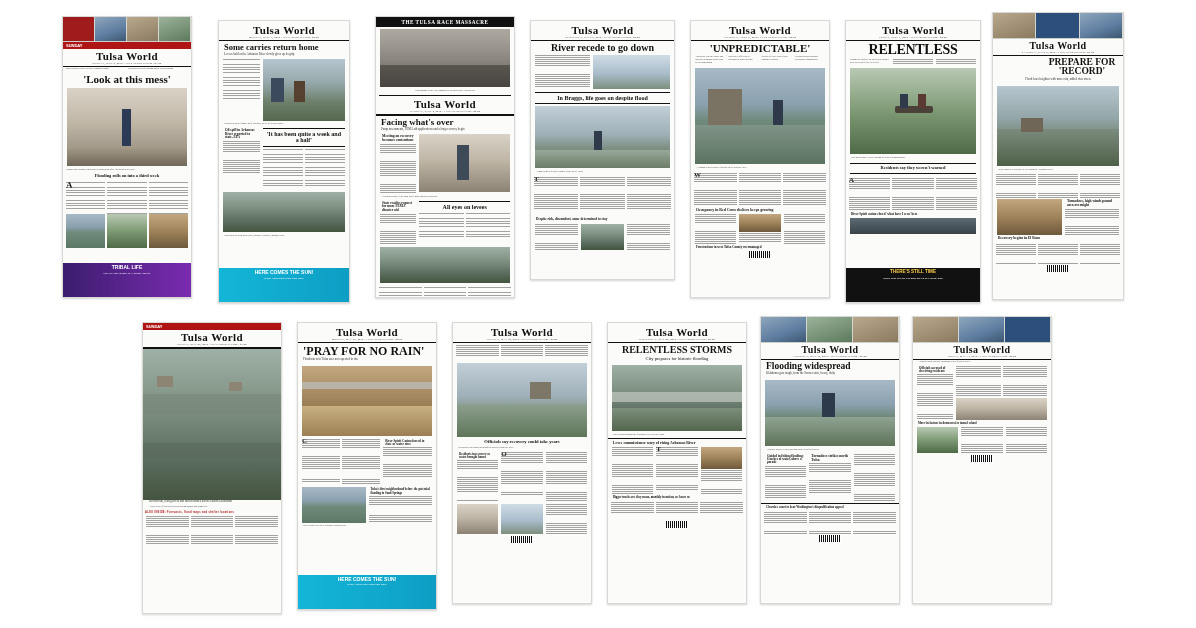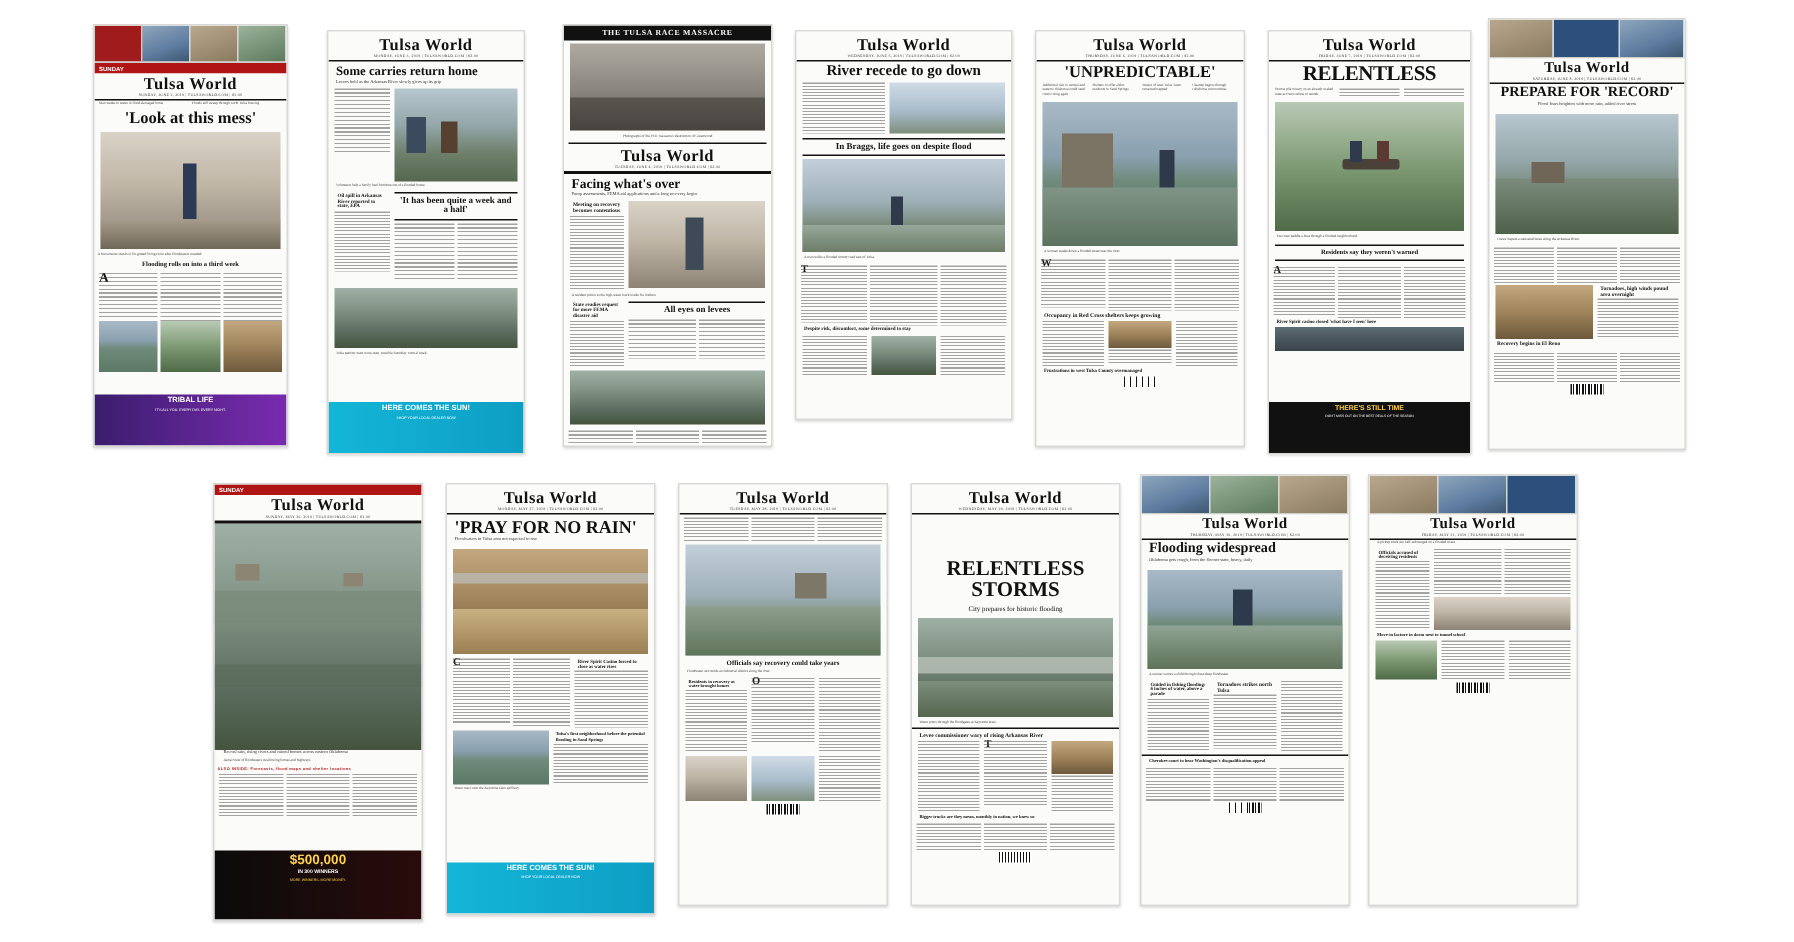--- a/index.html
+++ b/index.html
@@ -336,21 +336,21 @@
   <div class="paper" style="left:992px;top:12px;width:132px;height:288px;">
     <div class="skybox">
       <div class="sb img2"></div>
         <div class="sb blue"></div>
         <div class="sb img1"></div>
     </div>
     <div class="flag">
       <div class="nameplate" style="font-size:10px;">Tulsa World</div>
       <div class="dateline">SATURDAY, JUNE 8, 2019  |  TULSAWORLD.COM  |  $2.00</div>
     </div>
-    <div class="headline" style="font-size:9.5px;">PREPARE FOR 'RECORD'</div>
+    <div class="headline" style="font-size:9.5px;margin-left:48px;">PREPARE FOR 'RECORD'</div>
     <div class="subhead">Flood fears heighten with more rain, added river stress</div>
     <div class="photo flood2" style="height:80px;margin:2px 4px;">
       <div style="position:absolute;left:0;bottom:0;width:100%;height:46%;background:linear-gradient(180deg,#7b8c7e,#4f6049);"></div>
       <div style="position:absolute;left:20%;top:40%;width:18%;height:18%;background:#6f6657;"></div>
     </div>
     <div class="cap" style="padding-left:5px;">Crews inspect a saturated levee along the Arkansas River.</div>
     <div class="cols" style="height:26px;">
       <div class="col lines tight" style="height:24px;"></div>
       <div class="col lines tight" style="height:24px;"></div>
       <div class="col lines tight" style="height:24px;"></div>
@@ -384,25 +384,20 @@
       <div style="position:absolute;left:62%;top:22%;width:10%;height:6%;background:#8c8574;"></div>
     </div>
     <div class="subhead" style="text-align:left;padding-left:6px;">Record rain, rising rivers and ruined homes across eastern Oklahoma</div>
     <div class="cap" style="padding-left:6px;">Aerial view of floodwaters swallowing homes and highways.</div>
     <div class="kicker">ALSO INSIDE: Forecasts, flood maps and shelter locations</div>
     <div class="cols" style="height:30px;">
       <div class="col lines tight" style="height:28px;"></div>
       <div class="col lines tight" style="height:28px;"></div>
       <div class="col lines tight" style="height:28px;"></div>
     </div>
-    <div class="ad casino" style="height:16%;">
-      <div class="adtxt money" style="font-size:9px;">$500,000</div>
-      <div class="adtxt" style="font-size:3.4px;color:#fff;">IN 300 WINNERS</div>
-      <div class="adtxt" style="font-size:2.4px;color:#ffd24a;font-weight:normal;">MORE WINNERS. MORE MONEY.</div>
-    </div>
   </div>
 
   <div class="paper" style="left:297px;top:322px;width:140px;height:288px;">
     <div class="flag" style="padding-top:4px;">
       <div class="nameplate" style="font-size:11px;">Tulsa World</div>
       <div class="dateline">MONDAY, MAY 27, 2019  |  TULSAWORLD.COM  |  $2.00</div>
     </div>
     <div class="headline" style="font-size:12px;text-align:left;padding-left:5px;">'PRAY FOR NO RAIN'</div>
     <div class="subhead" style="text-align:left;padding-left:5px;">Floodwaters in Tulsa area not expected to rise</div>
     <div class="photo brown" style="height:70px;margin:2px 4px;">
@@ -471,21 +466,21 @@
       <div class="lines tight" style="flex:1;height:30px;"></div>
     </div>
     <div class="barcode"></div>
   </div>
 
   <div class="paper" style="left:607px;top:322px;width:140px;height:282px;">
     <div class="flag" style="padding-top:4px;">
       <div class="nameplate" style="font-size:11px;">Tulsa World</div>
       <div class="dateline">WEDNESDAY, MAY 29, 2019  |  TULSAWORLD.COM  |  $2.00</div>
     </div>
-    <div class="headline" style="font-size:14px;margin-top:28px;">RELENTLESS STORMS</div>
+    <div class="headline" style="font-size:10px;">RELENTLESS STORMS</div>
     <div class="subhead" style="font-size:4.6px;color:#111;">City prepares for historic flooding</div>
     <div class="photo aerial" style="height:66px;margin:2px 4px;">
       <div style="position:absolute;left:0;top:40%;width:100%;height:16%;background:rgba(190,196,188,.75);"></div>
       <div style="position:absolute;left:0;bottom:0;width:100%;height:36%;background:linear-gradient(180deg,#7c8f7d,#54664d);"></div>
     </div>
     <div class="cap" style="padding-left:5px;">Water pours through the floodgates at Keystone Dam.</div>
     <div class="minihead" style="font-size:3.8px;padding-left:5px;border-top:1px solid #111;padding-top:2px;">Levee commissioner wary of rising Arkansas River</div>
     <div style="display:flex;gap:3px;padding:1px 4px;">
       <div style="flex:1;" class="lines tight"></div>
       <div style="flex:1;">

